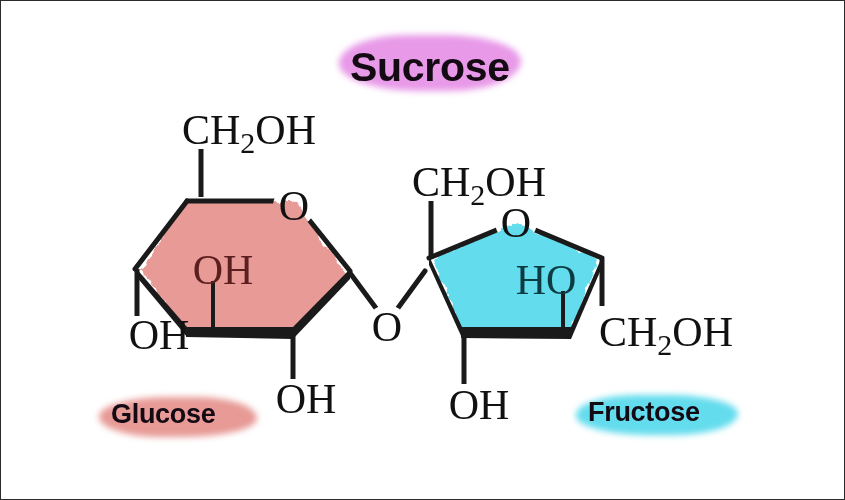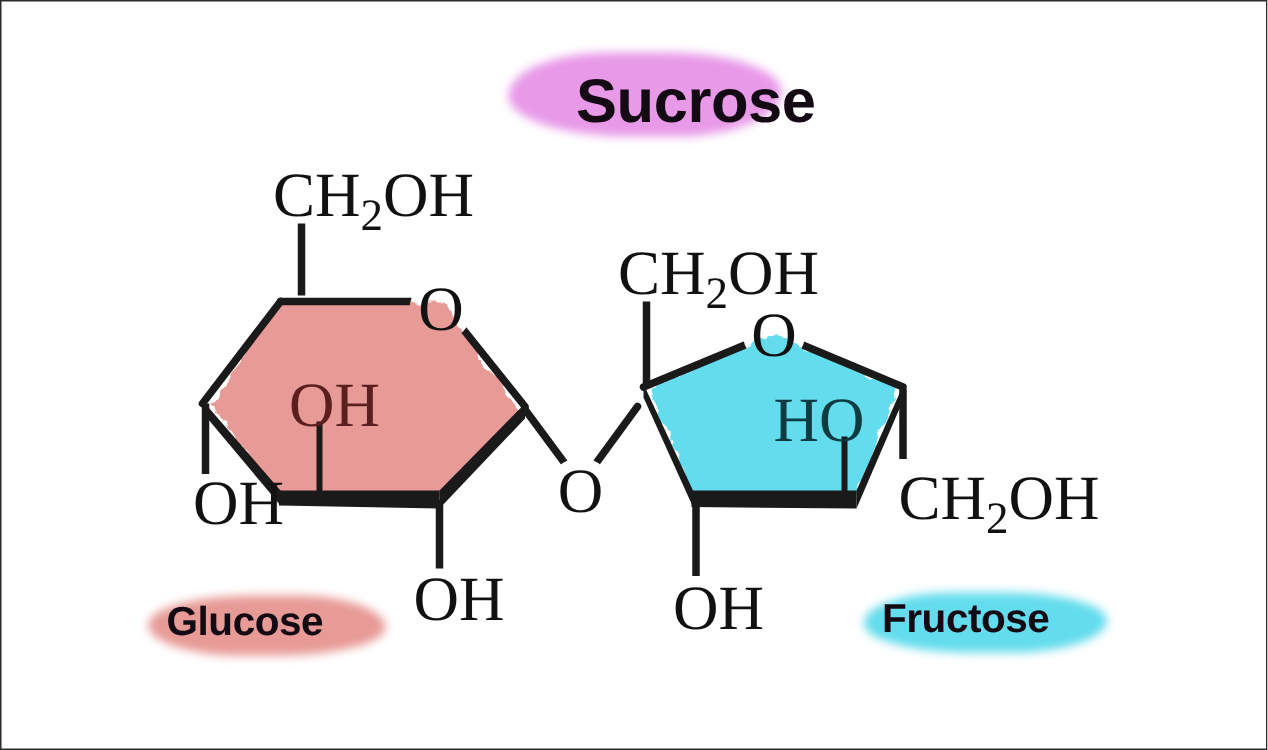--- a/index.html
+++ b/index.html
@@ -41,21 +41,20 @@
     border-radius: 40% 45% 42% 48% / 55% 50% 58% 52%;
     filter: blur(3.2px);
   }
   .hl-band.b2 {
     border-radius: 48% 40% 50% 42% / 52% 58% 50% 55%;
   }
   #title-text {
     left: 349px;
     top: 43px;
     font-size: 41px;
-    margin-left: 34px;
   }
   #glucose-text {
     left: 110px;
     top: 398px;
     font-size: 27px;
   }
   #fructose-text {
     left: 587px;
     top: 396px;
     font-size: 27px;

